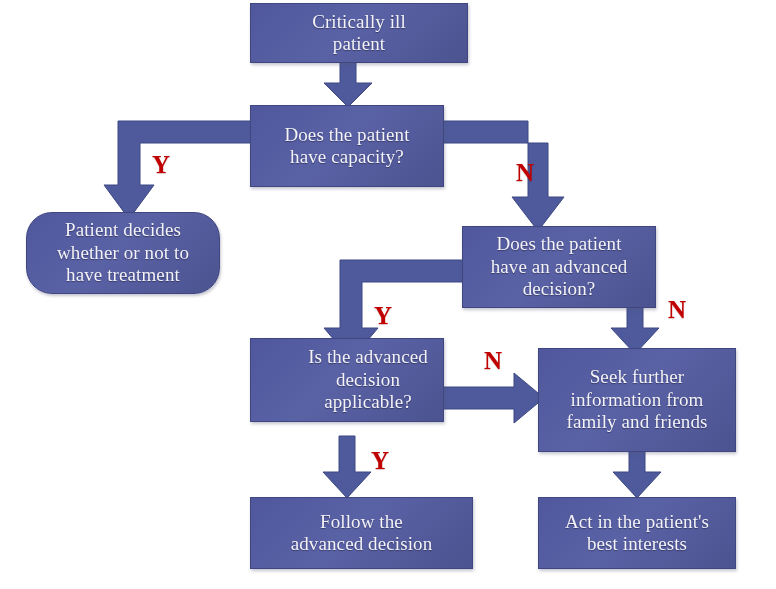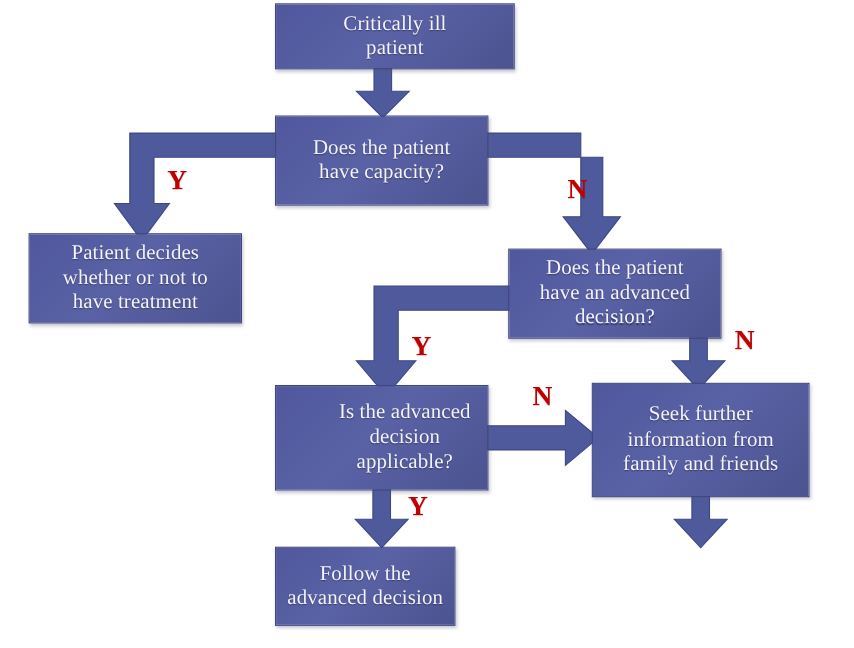--- a/index.html
+++ b/index.html
@@ -105,39 +105,41 @@
       <polygon points="19,0 35,0 35,38 51,38 27,64 3,38 19,38" fill="#4e5a9c" stroke="#3d4784" stroke-width="1"></polygon>
     </svg>
   </div>
 
   <div class="node" style="left:250px; top:3px; width:218px; height:60px;">Critically ill
 patient</div>
 
   <div class="node" style="left:250px; top:105px; width:194px; height:82px;">Does the patient
 have capacity?</div>
 
-  <div class="node" style="left:26px; top:212px; width:194px; height:82px;">Patient decides
+  <div class="node" style="left:26px; top:212px; width:194px; height:82px;border-radius:26px;">Patient decides
 whether or not to
 have treatment</div>
 
   <div class="node" style="left:462px; top:226px; width:194px; height:82px;">Does the patient
 have an advanced
 decision?</div>
 
-  <div class="node" style="left:250px; top:350px; width:194px; height:96px;padding-left:48px;">Is the advanced
+  <div class="node" style="left:250px; top:338px; width:194px; height:84px;padding-left:48px;">Is the advanced
 decision
 applicable?</div>
 
   <div class="node" style="left:538px; top:348px; width:198px; height:104px;">Seek further
 information from
 family and friends</div>
 
-  <div class="node" style="left:250px; top:497px; width:164px; height:72px;">Follow the
+  <div class="node" style="left:250px; top:497px; width:223px; height:72px;">Follow the
 advanced decision</div>
 
+  <div class="node" style="left:538px; top:497px; width:198px; height:72px;">Act in the patient's
+best interests</div>
 
   <div class="label" style="left:152px; top:152px;">Y</div>
 
   <div class="label" style="left:516px; top:160px;">N</div>
 
   <div class="label" style="left:374px; top:303px;">Y</div>
 
   <div class="label" style="left:668px; top:297px;">N</div>
 
   <div class="label" style="left:484px; top:348px;">N</div>

